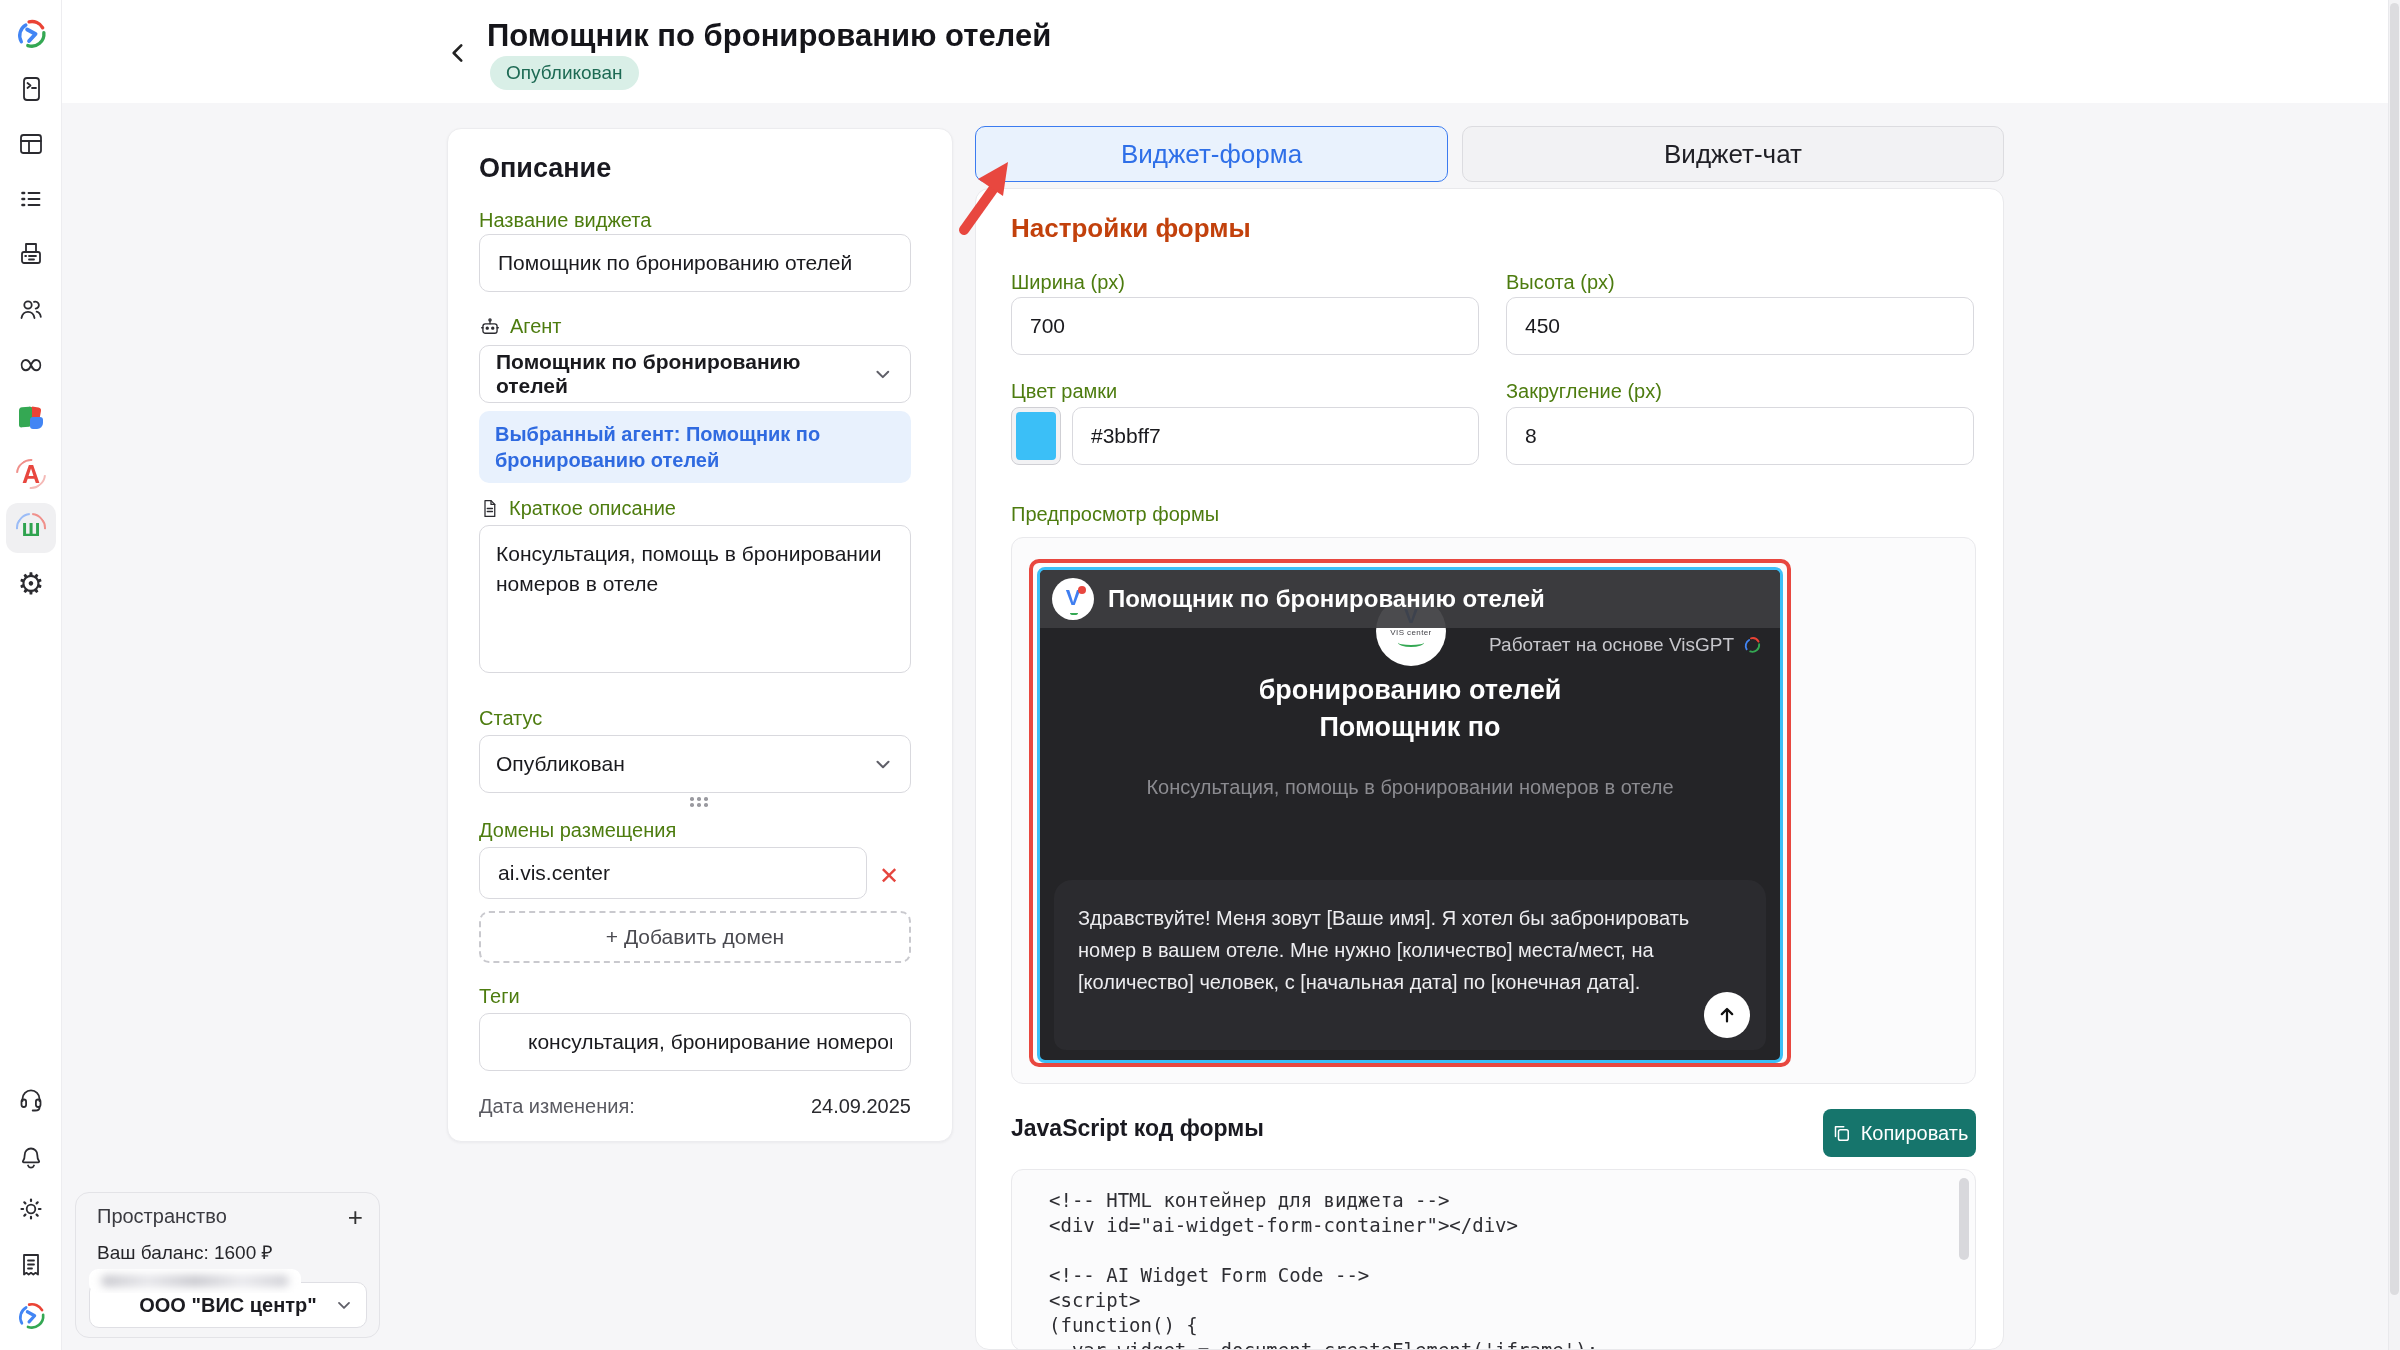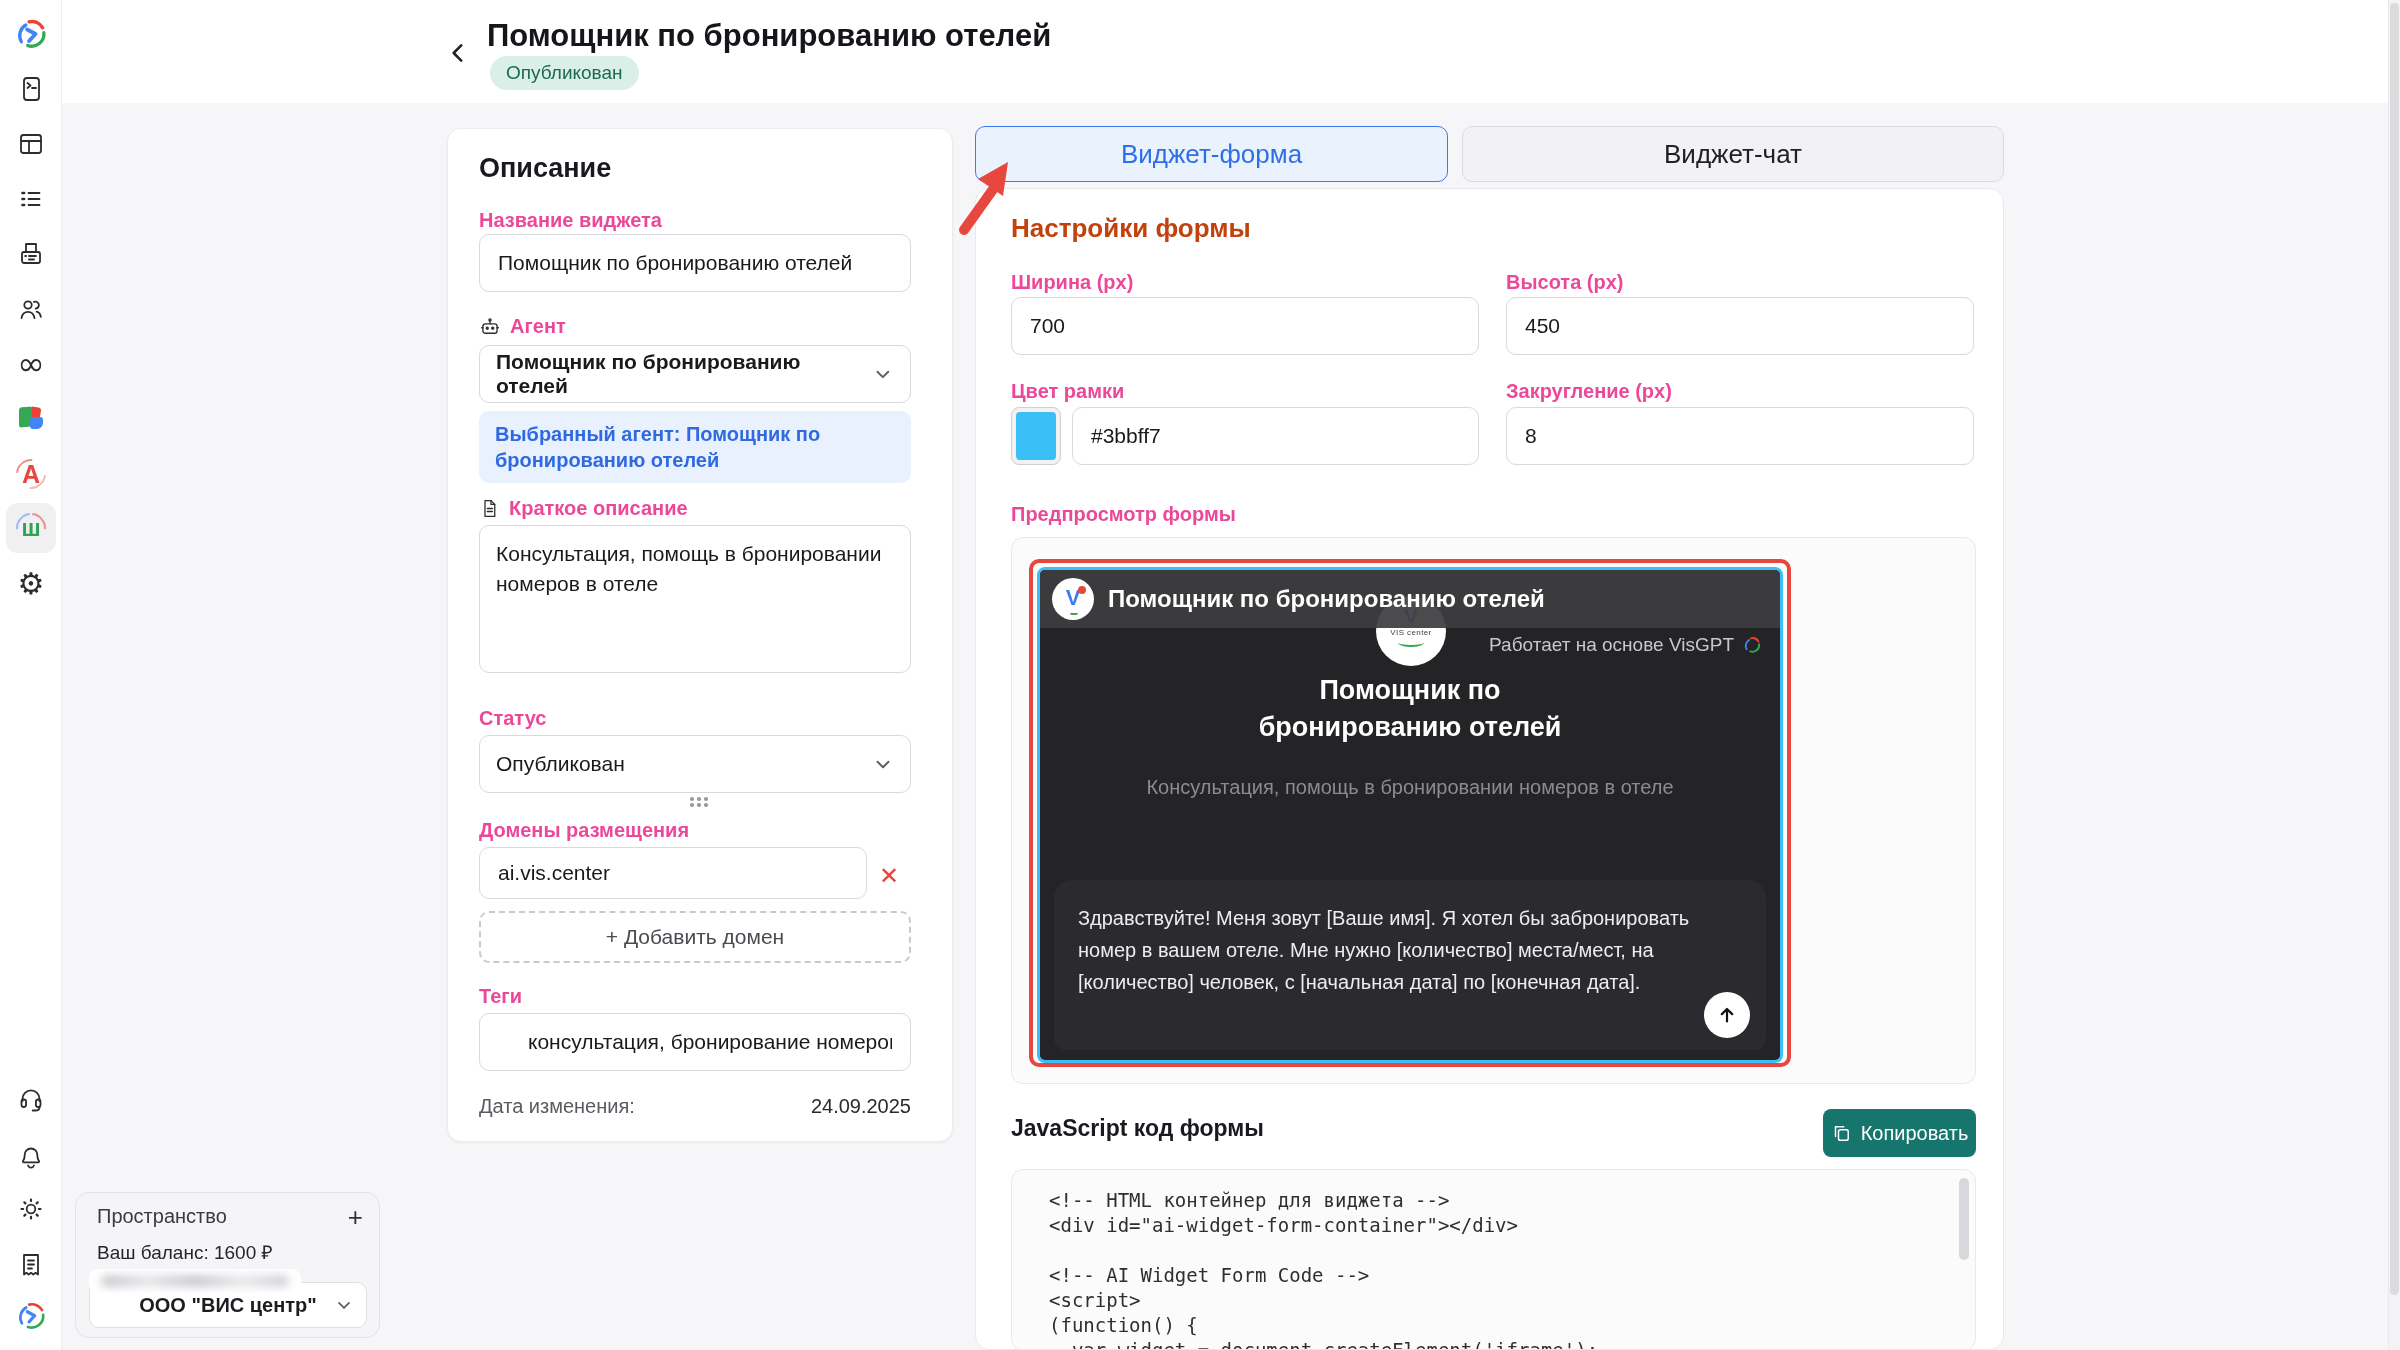--- a/index.html
+++ b/index.html
@@ -15,21 +15,21 @@
 .active-pill{position:absolute;left:6px;top:503px;width:50px;height:50px;border-radius:12px;background:#f0f0f2}
 
 .backbtn{position:absolute;left:441px;top:36px;width:34px;height:34px;display:flex;align-items:center;justify-content:center;cursor:pointer}
 .ptitle{position:absolute;left:487px;top:18px;font-size:31px;font-weight:700;color:#15151a}
 .badge{position:absolute;left:490px;top:56px;height:34px;padding:0 16px;border-radius:17px;background:#d9efe7;color:#1d6a54;font-size:19px;display:inline-flex;align-items:center}
 
 .panel{position:absolute;left:447px;top:128px;width:506px;height:1014px;background:#fff;border:1px solid #ececef;border-radius:14px;box-shadow:0 1px 3px rgba(20,20,30,.05)}
 .panel .in{position:absolute;left:31px;width:432px}
 .h1{font-size:27px;font-weight:700;color:#191920}
 .h2{font-size:26px;font-weight:700;color:#c2410c}
-.lbl{font-size:20px;font-weight:700;color:#ec4899;display:flex;align-items:center;gap:9px}
+.lbl{font-size:20px;font-weight:400;color:#4d7c0f;display:flex;align-items:center;gap:9px}
 .inp{background:#fff;border:1.5px solid #d9d9de;border-radius:10px;font-size:21px;color:#1a1a1e;padding:0 18px;font-family:"Liberation Sans",sans-serif;outline:none;display:block}
 .selbox{background:#fff;border:1.5px solid #d9d9de;border-radius:10px;font-size:21px;color:#1a1a1e;padding:0 16px;display:flex;align-items:center;justify-content:space-between;cursor:pointer}
 .infobox{background:#e8f1fd;border-radius:10px;color:#2f6ae0;font-size:20px;line-height:26px;font-weight:700;padding:10px 16px}
 .ta{background:#fff;border:1.5px solid #d9d9de;border-radius:10px;font-size:21px;line-height:30px;color:#1a1a1e;padding:13px 16px;font-family:"Liberation Sans",sans-serif;outline:none;resize:none;display:block}
 .grip{position:absolute;left:0;right:0;top:668px;display:flex;justify-content:center}
 .gripdots{width:20px;height:11px;display:grid;grid-template-columns:repeat(3,6px);grid-template-rows:repeat(2,5px);gap:1px}
 .gripdots b{width:3.5px;height:3.5px;border-radius:50%;background:#9a9aa0}
 .xbtn{position:absolute;left:424px;top:730px;width:34px;height:34px;display:flex;align-items:center;justify-content:center;color:#e5453e;font-size:24px;cursor:pointer;font-family:"DejaVu Sans",sans-serif}
 .dashbtn{position:absolute;left:31px;top:782px;width:432px;height:52px;border:2px dashed #c9c9ce;border-radius:10px;color:#4a4a50;font-size:21px;display:flex;align-items:center;justify-content:center;background:transparent;cursor:pointer}
 .daterow{position:absolute;left:31px;top:966px;width:432px;display:flex;justify-content:space-between;font-size:20px}
@@ -314,22 +314,22 @@
     </div>
     <div class="powered">
       <span>Работает на основе VisGPT</span>
       <svg width="20" height="20" viewBox="0 0 28 28" style="stroke-width:2.6;fill:none;stroke-linecap:round">
         <path d="M6.5 20a9.5 9.5 0 0 1 3.5-13" stroke="#4285f4"></path>
         <path d="M12.5 4.6a9.5 9.5 0 0 1 10.6 4.6" stroke="#ea4335"></path>
         <path d="M24 13a9.5 9.5 0 0 1-12.5 10" stroke="#34a853"></path>
       </svg>
     </div>
     <div class="wtitle">
+      <div>бронированию отелей</div>
       <div>Помощник по</div>
-      <div>бронированию отелей</div>
     </div>
     <div class="wdesc">Консультация, помощь в бронировании номеров в отеле</div>
     <div class="warea">
       <div class="wmsg">Здравствуйте! Меня зовут [Ваше имя]. Я хотел бы забронировать номер в вашем отеле. Мне нужно [количество] места/мест, на [количество] человек, с [начальная дата] по [конечная дата].</div>
       <div class="wsend">
         <svg width="24" height="24" viewBox="0 0 28 28" style="stroke:#111;stroke-width:2.6;fill:none;stroke-linecap:round;stroke-linejoin:round">
             <path d="M14 21.5V7.5M8 13l6-6 6 6"></path>
           </svg>
       </div>
     </div>

